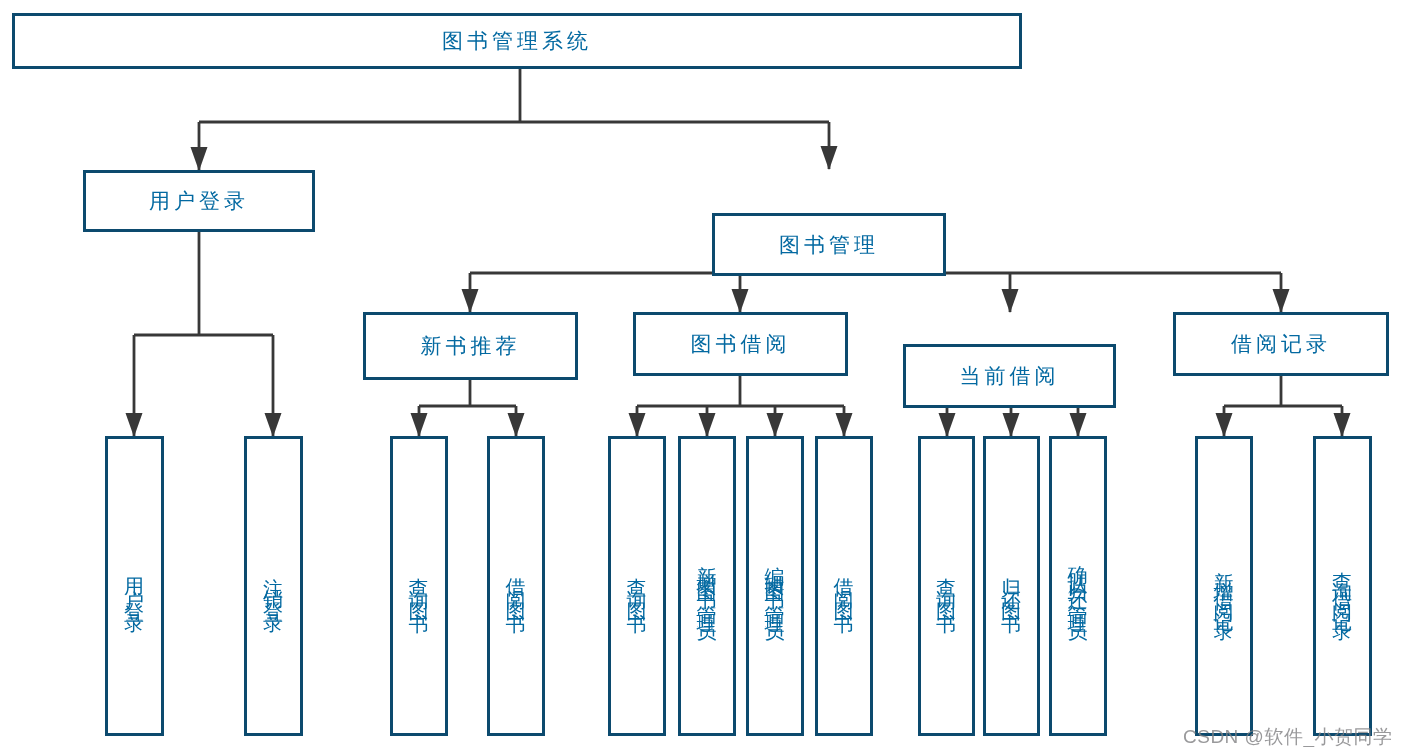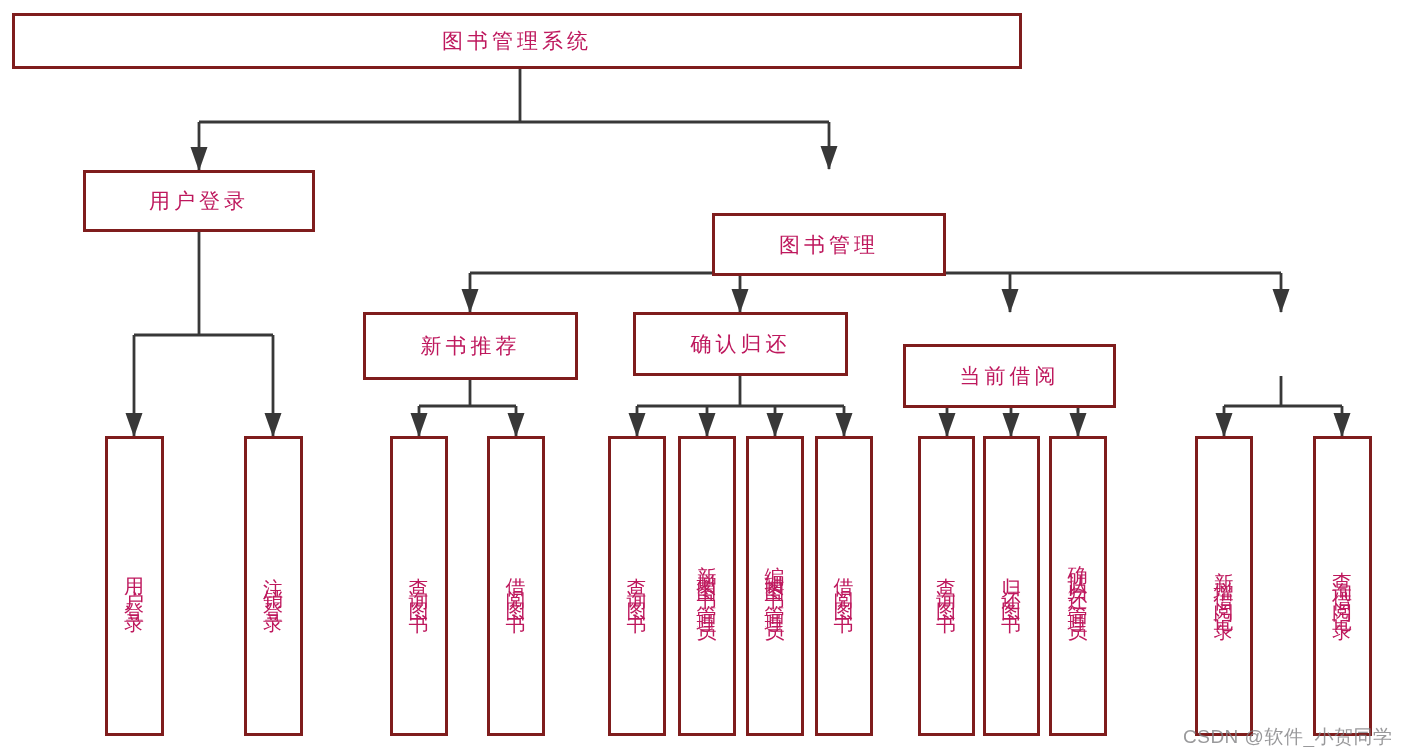--- a/index.html
+++ b/index.html
@@ -19,22 +19,22 @@
     position: absolute;
     left: 0;
     top: 0;
     z-index: 1;
     pointer-events: none;
   }
   .box {
     position: absolute;
     box-sizing: border-box;
     background: #ffffff;
-    border: 3px solid #7f1d1d;
-    color: #be185d;
+    border: 3px solid #0c4a6e;
+    color: #0369a1;
     display: flex;
     align-items: center;
     justify-content: center;
     z-index: 2;
   }
   .hbox {
     font-size: 21px;
     letter-spacing: 4px;
     white-space: nowrap;
   }
@@ -115,22 +115,23 @@
       <path d="M1342,406 V436" marker-end="url(#arrowhead)"></path>
     </g>
   </svg>
 
   <div class="box hbox" style="left:12px; top:13px; width:1010px; height:56px;">图书管理系统</div>
 
   <div class="box hbox" style="left:83px; top:170px; width:232px; height:62px;">用户登录</div>
   <div class="box hbox" style="left:712px; top:169px; width:234px; height:63px;margin-top:44px;">图书管理</div>
 
   <div class="box hbox" style="left:363px; top:312px; width:215px; height:68px;">新书推荐</div>
-  <div class="box hbox" style="left:633px; top:312px; width:215px; height:64px;">确认归还</div>
+  <div class="box hbox" style="left:633px; top:312px; width:215px; height:64px;">图书借阅</div>
   <div class="box hbox" style="left:903px; top:312px; width:213px; height:64px;margin-top:32px;">当前借阅</div>
+  <div class="box hbox" style="left:1173px; top:312px; width:216px; height:64px;">借阅记录</div>
 
   <div class="box leaf ls-4" style="left:105px; width:59px;">用户登录</div>
   <div class="box leaf ls-4" style="left:244px; width:59px;">注销登录</div>
 
   <div class="box leaf ls-4" style="left:390px;">查询图书</div>
   <div class="box leaf ls-4" style="left:487px;">借阅图书</div>
 
   <div class="box leaf ls-4" style="left:608px;">查询图书</div>
   <div class="box leaf ls-9" style="left:678px;">新增图书（管理员）</div>
   <div class="box leaf ls-9" style="left:746px;">编辑图书（管理员）</div>

